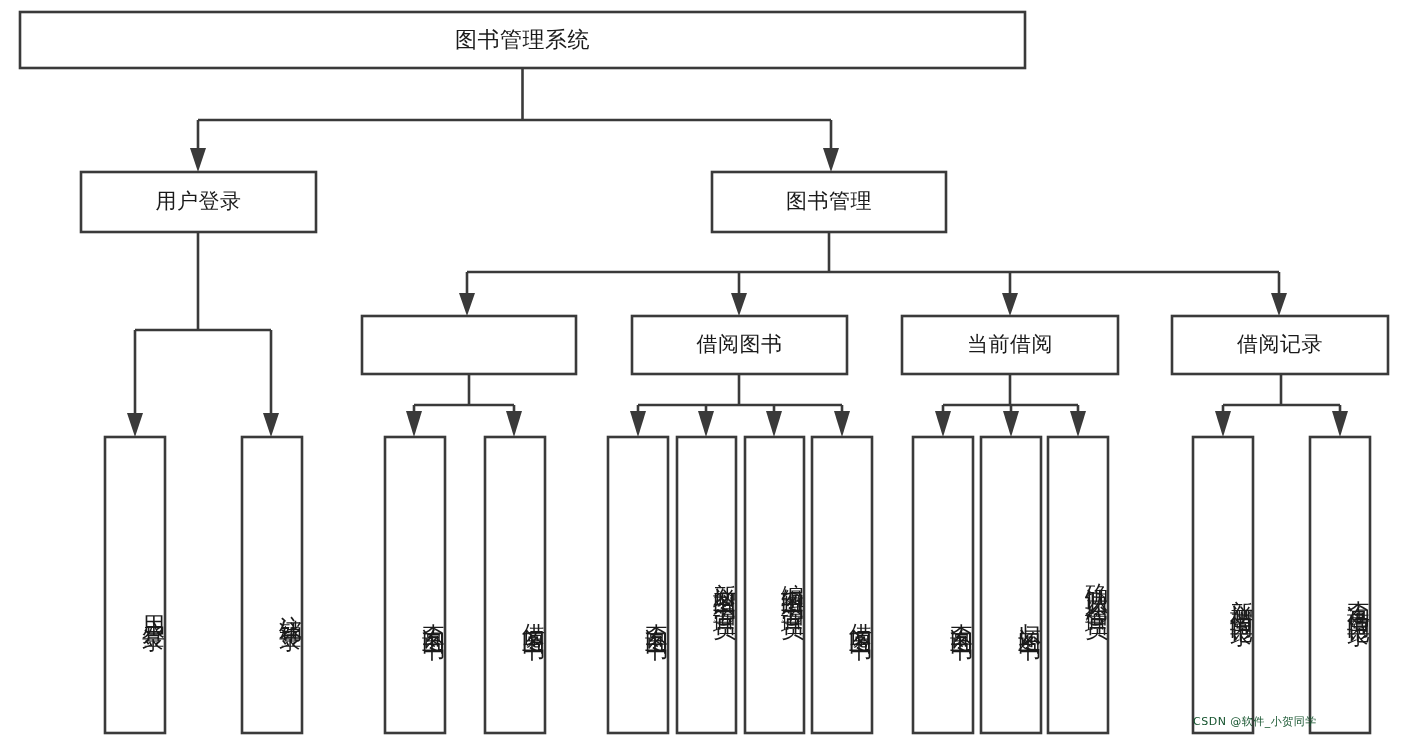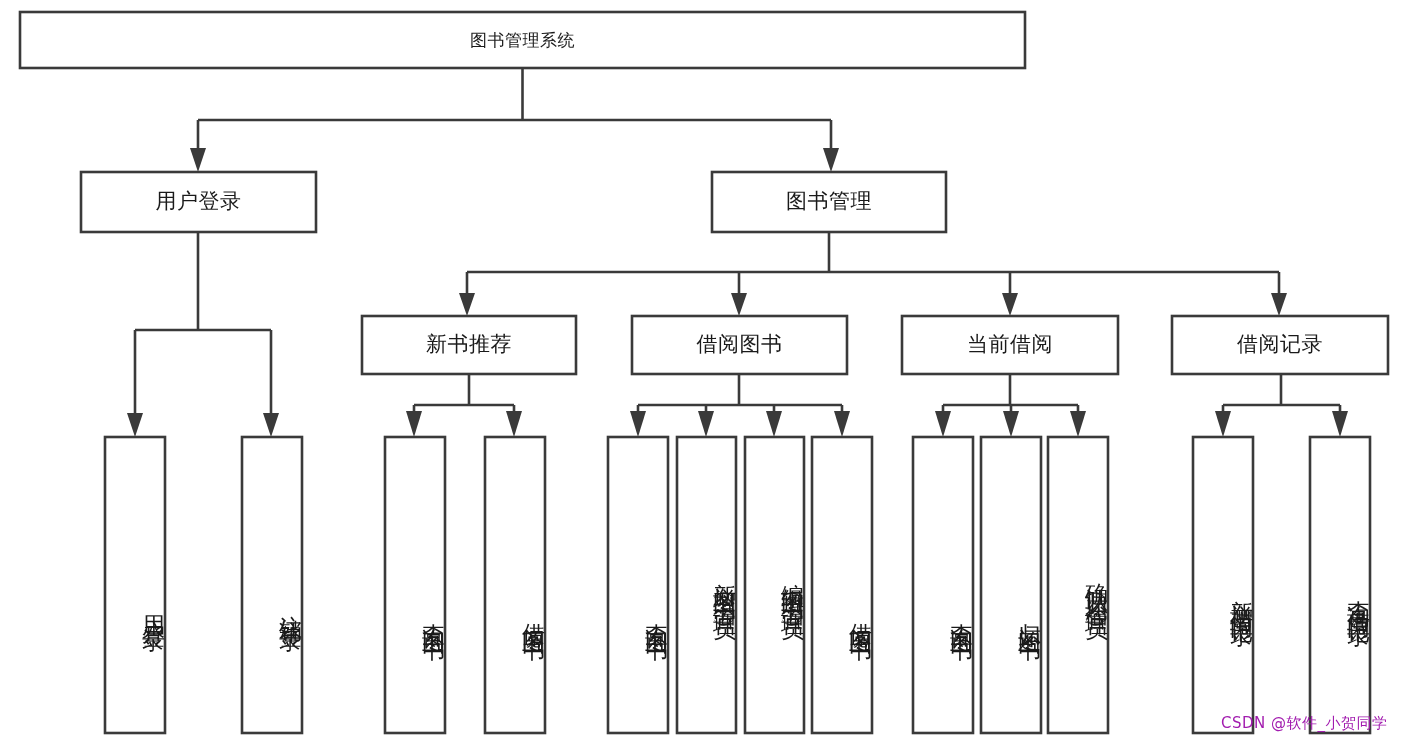--- a/index.html
+++ b/index.html
@@ -48,21 +48,21 @@
     align-items: center;
     justify-content: center;
     color: #1a1a1a;
     font-size: 21px;
     line-height: 1.1;
     letter-spacing: 0.5px;
     white-space: nowrap;
     pointer-events: none;
   }
   .node-label-root {
-    font-size: 17px;
+    font-size: 22px;
     text-align: center;
   }
   
   .node-label-v {
     position: absolute;
     display: flex;
     align-items: flex-start;
     justify-content: center;
     writing-mode: vertical-rl;
     text-orientation: upright;
@@ -70,26 +70,25 @@
     font-size: 23px;
     line-height: 1.0;
     letter-spacing: 5px;
     white-space: nowrap;
     pointer-events: none;
     padding-top: 4px;
     box-sizing: border-box;
   }
   .watermark {
     position: absolute;
-    color: #a21caf;
-    font-size: 15px;
+    color: #14532d;
+    font-size: 11px;
     letter-spacing: 0.5px;
     white-space: nowrap;
     user-select: none;
-    margin-left: 28px;
   }
 </style>
 </head>
 <body>
 
 <div id="diagram-root">
 
   <svg id="diagram-svg" viewBox="0 0 1405 747">
 
     <g>
@@ -197,21 +196,20 @@
     <rect class="node-rect" x="1193" y="437" width="60" height="296"></rect>
     <rect class="node-rect" x="1310" y="437" width="60" height="296"></rect>
   </svg>
 
   <div class="node-label-h node-label-root" style="left:20px; top:12px; width:1005px; height:56px;">图书管理系统</div>
 
   <div class="node-label-h" style="left:81px; top:172px; width:235px; height:60px;">用户登录</div>
 
   <div class="node-label-h" style="left:712px; top:172px; width:234px; height:60px;text-align:right;">图书管理</div>
 
-  <div class="node-label-h" style="left:362px; top:316px; width:214px; height:58px;">新书推荐</div>
 
   <div class="node-label-h" style="left:632px; top:316px; width:215px; height:58px;">借阅图书</div>
 
   <div class="node-label-h" style="left:1172px; top:316px; width:216px; height:58px;">借阅记录</div>
 
   <div class="node-label-h" style="left:902px; top:316px; width:216px; height:58px;">当前借阅</div>
 
   <div class="node-label-v" style="left:105px; top:485px; width:60px; height:240px;">用户登录</div>
 
   <div class="node-label-v" style="left:242px; top:485px; width:60px; height:240px;">注销登录</div>

